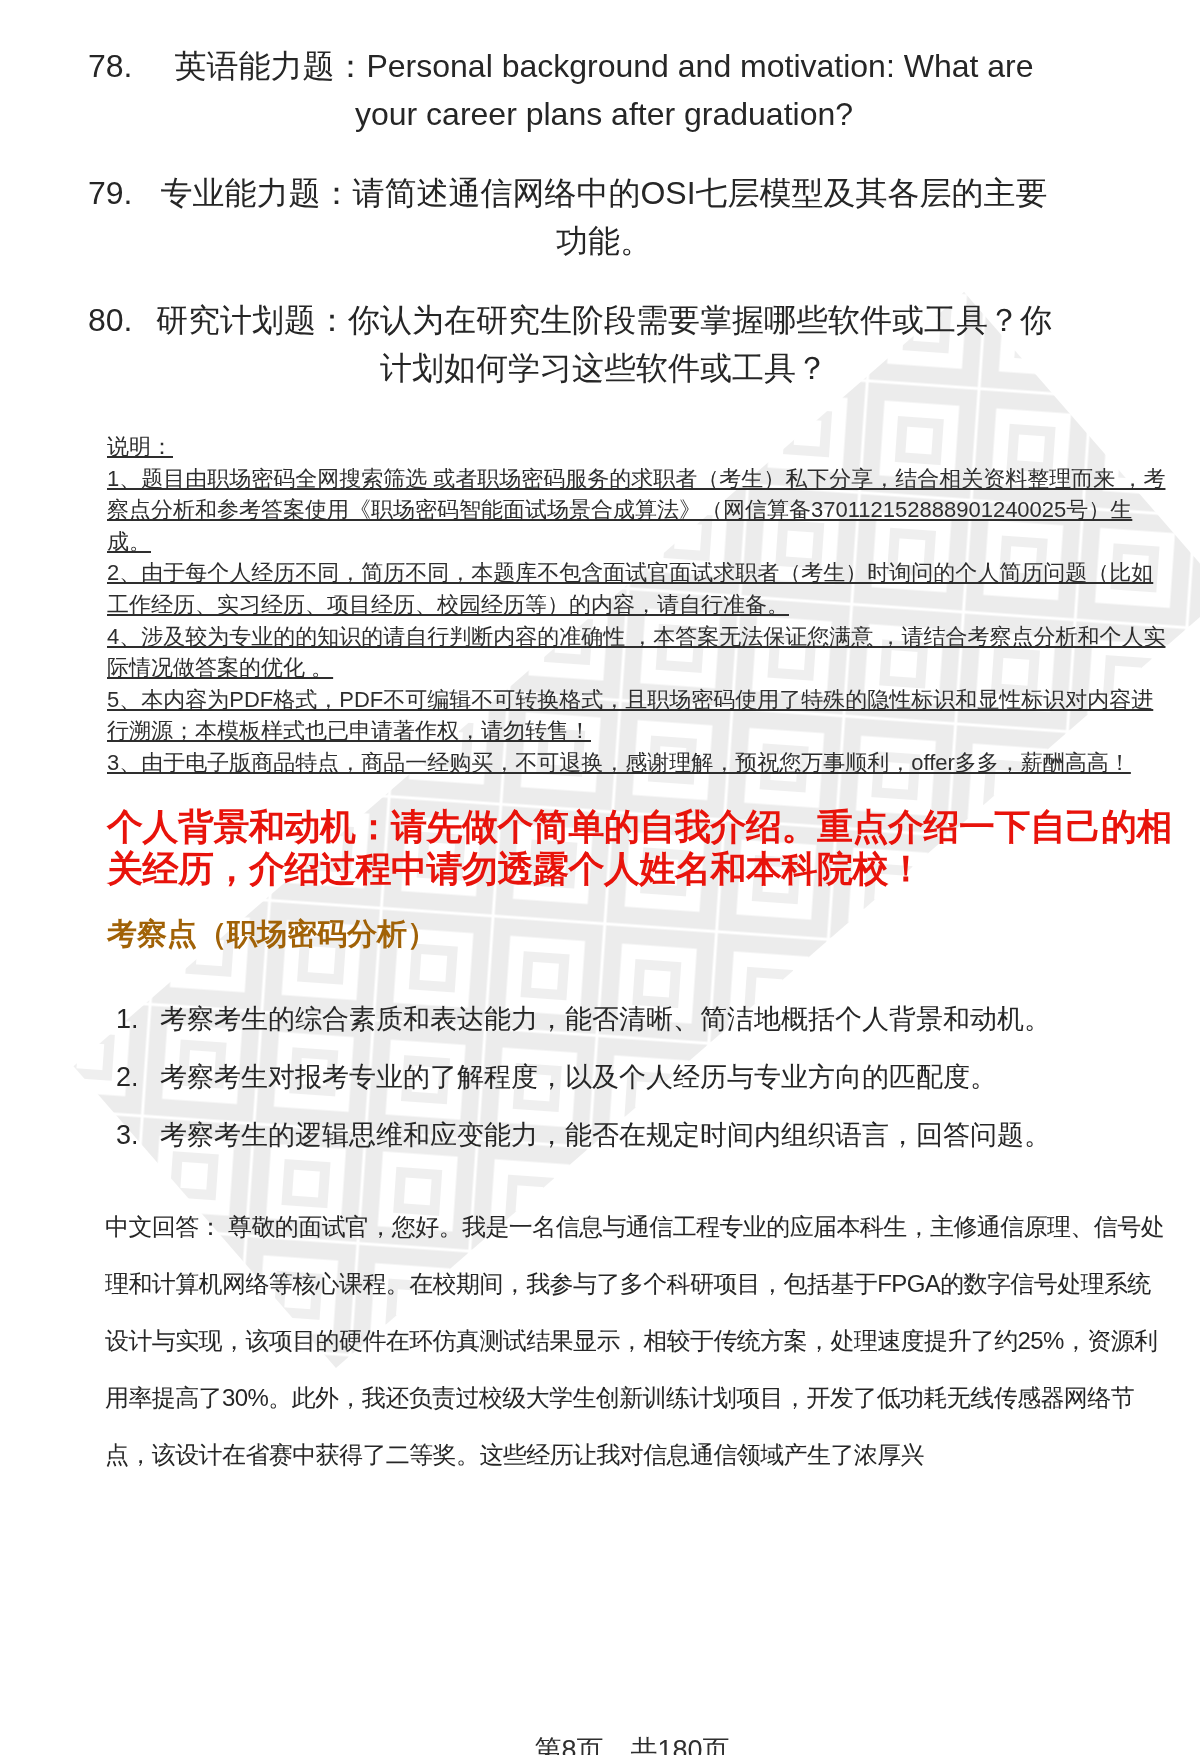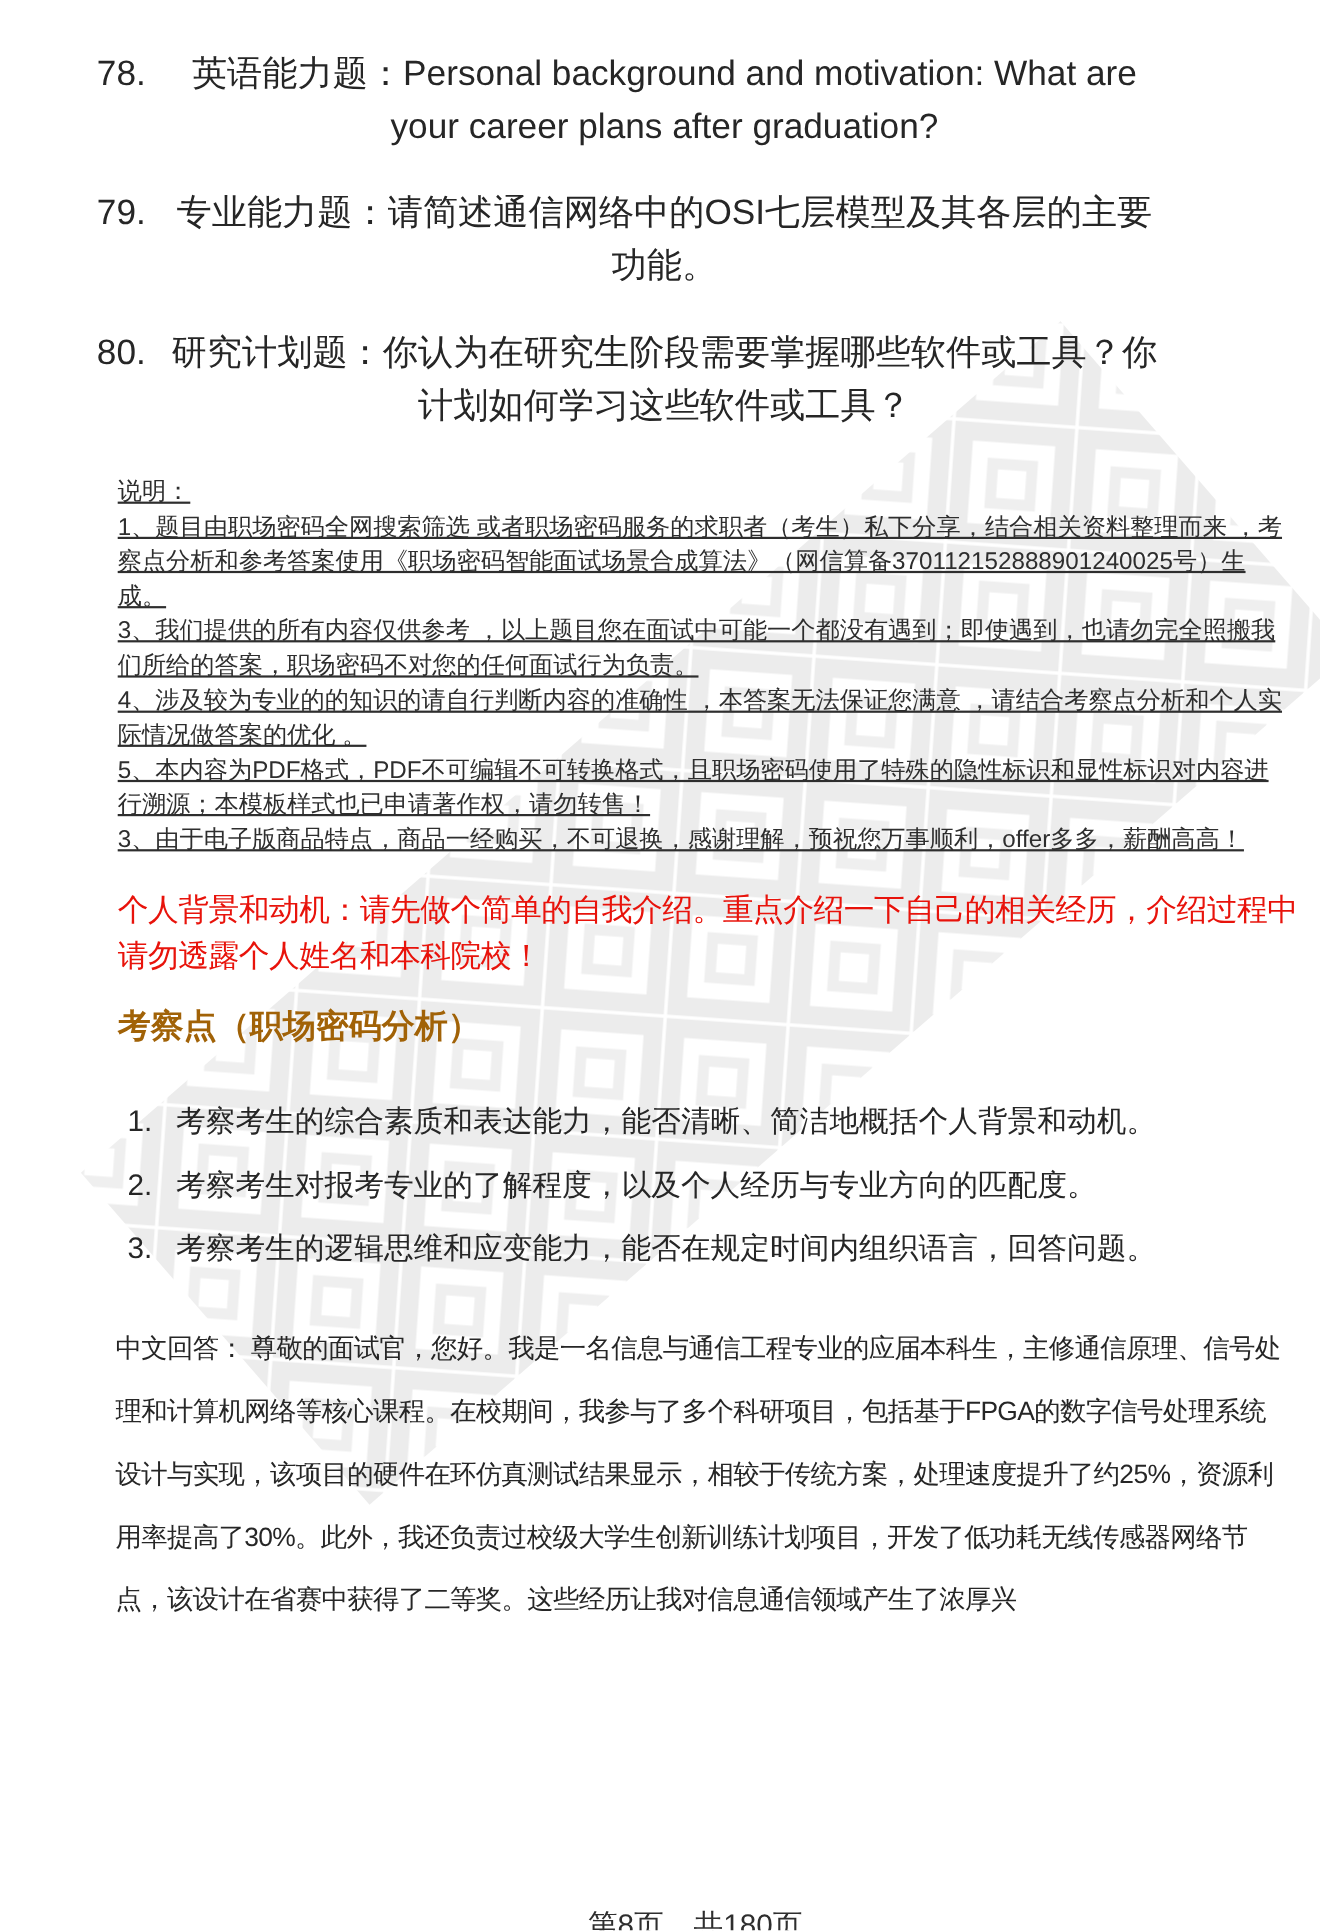--- a/index.html
+++ b/index.html
@@ -57,23 +57,23 @@
     width: 1066px;
     font-size: 22px;
     line-height: 31.6px;
     color: #2e2e2e;
   }
   .note-item { margin: 0; text-decoration: underline; }
   
   .highlight {
     margin: 27px 0 0 75px;
     width: 1090px;
-    font-size: 28px;
+    font-size: 36px;
     line-height: 42px;
-    font-weight: normal;
+    font-weight: bold;
     letter-spacing: -0.5px;
   }
   .analysis-heading {
     margin: 23px 0 0 75px;
     font-size: 30px;
     line-height: 42px;
     font-weight: bold;
   }
   
   .points {
@@ -145,21 +145,21 @@
       </div>
       <div class="question">
         <span class="q-num">80.</span>
         <span class="q-body">研究计划题：你认为在研究生阶段需要掌握哪些软件或工具？你计划如何学习这些软件或工具？</span>
       </div>
     </div>
 
     <div class="notes">
       <div class="note-item">说明：</div>
       <div class="note-item">1、题目由职场密码全网搜索筛选 或者职场密码服务的求职者（考生）私下分享，结合相关资料整理而来 ，考察点分析和参考答案使用《职场密码智能面试场景合成算法》（网信算备370112152888901240025号）生成。</div>
-      <div class="note-item">3、我们提供的所有内容仅供参考 ，以上题目您在面试中可能一个都没有遇到；即使遇到，也请勿完全照搬我们所给的答案，职场密码不对您的任何面试行为负责。</div>
+      <div class="note-item">2、由于每个人经历不同，简历不同，本题库不包含面试官面试求职者（考生）时询问的个人简历问题（比如工作经历、实习经历、项目经历、校园经历等）的内容，请自行准备。</div>
       <div class="note-item">4、涉及较为专业的的知识的请自行判断内容的准确性 ，本答案无法保证您满意 ，请结合考察点分析和个人实际情况做答案的优化 。</div>
       <div class="note-item">5、本内容为PDF格式，PDF不可编辑不可转换格式，且职场密码使用了特殊的隐性标识和显性标识对内容进行溯源；本模板样式也已申请著作权，请勿转售！</div>
       <div class="note-item">3、由于电子版商品特点，商品一经购买，不可退换，感谢理解，预祝您万事顺利，offer多多，薪酬高高！</div>
     </div>
 
     <div class="highlight" style="color: rgb(232, 19, 11);">个人背景和动机：请先做个简单的自我介绍。重点介绍一下自己的相关经历，介绍过程中请勿透露个人姓名和本科院校！</div>
 
     <div class="analysis-heading" style="color: #a16207;">考察点（职场密码分析）</div>
 
     <div class="points">

